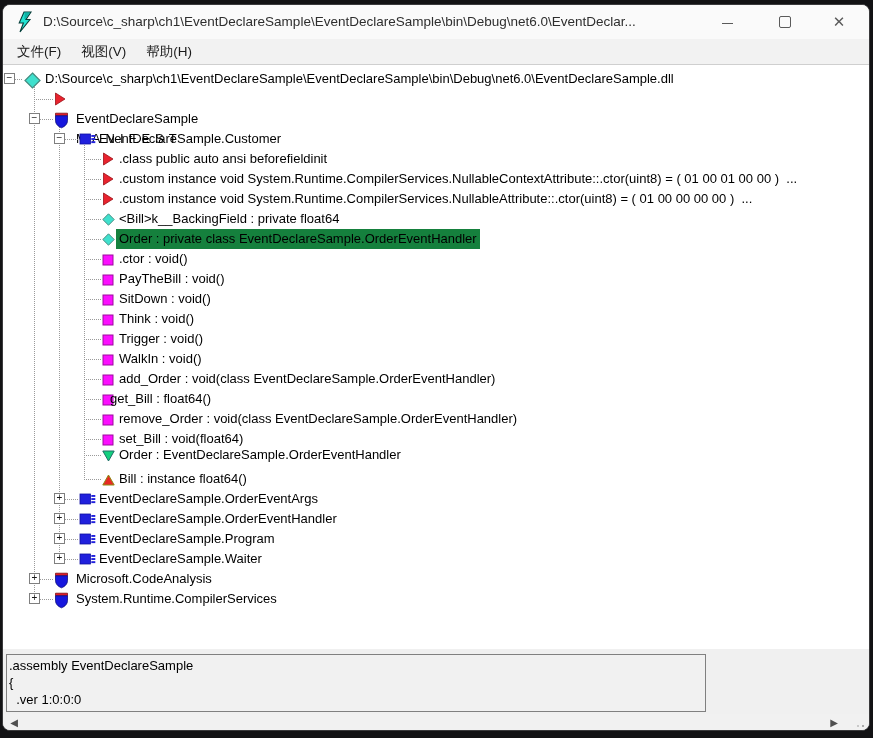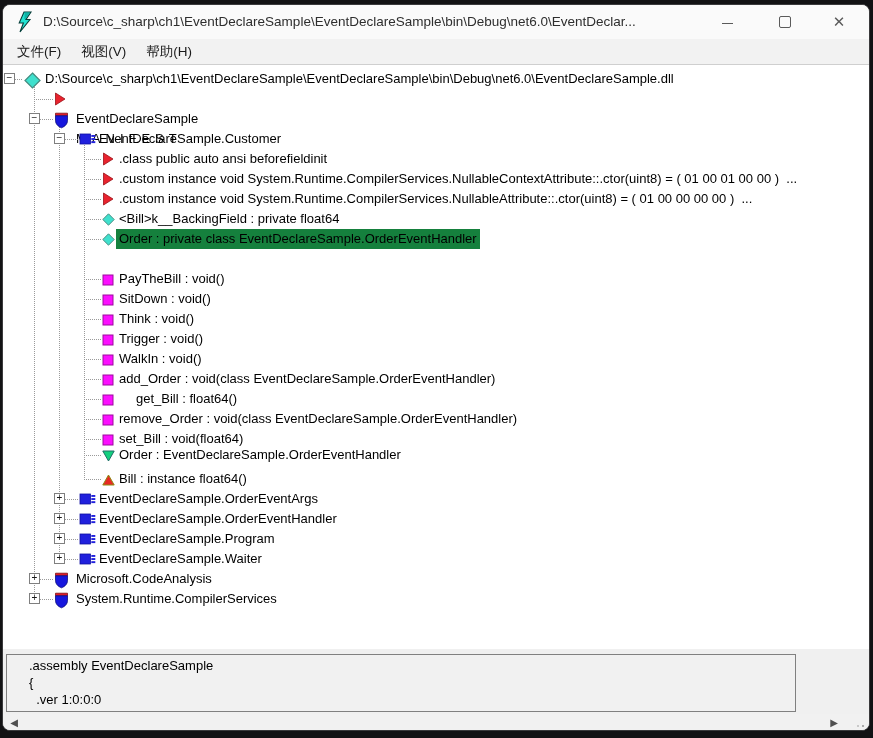--- a/index.html
+++ b/index.html
@@ -32,22 +32,22 @@
     box-sizing:border-box;font-size:10px;line-height:8px;text-align:center;color:#1a1a1a;}
   .ticon{position:absolute;top:3px;width:18px;height:17px;}
   .tlabel{position:absolute;top:0;height:20px;line-height:20px;font-size:13px;color:#000;
     white-space:pre;padding:0 3px;}
   .tlabel.sel{background:#15803d;}
   .tlabel.spaced{letter-spacing:5px;font-weight:500;}
   
   #splitter{position:absolute;left:0;top:644px;right:0;height:5px;background:#f0f0f0;}
   
   #asm-panel{position:absolute;left:0;top:649px;right:0;height:60px;background:#f0f0f0;}
-  #asm-box{position:absolute;left:3px;top:0;width:790px;height:58px;background:#f1f1f1;
-    border:1px solid #808080;box-sizing:border-box;padding:2px 22px;overflow:hidden;}
+  #asm-box{position:absolute;left:3px;top:0;width:700px;height:58px;background:#f1f1f1;
+    border:1px solid #808080;box-sizing:border-box;padding:2px 2px;overflow:hidden;}
   .asm-line{font-size:13px;line-height:17px;color:#000;white-space:pre;}
   
   #hscroll{position:absolute;left:0;top:709px;right:0;height:17px;background:#f1f1f1;}
   .scroll-arrow{position:absolute;top:0;width:18px;height:17px;text-align:center;line-height:17px;
     font-size:10px;color:#4f4f4f;}
   #sa-left{left:2px;}
   #sa-right{right:26px;}
   #grip{position:absolute;right:5px;bottom:4px;width:2px;height:2px;background:#ababab;
     box-shadow:-5px 5px 0 #ababab,0 5px 0 #ababab,-5px 0 0 #c9c9c9;}
 </style>
@@ -142,20 +142,27 @@
           </svg></span>
         <span class="tlabel" style="left: 113px;">&lt;Bill&gt;k__BackingField : private float64</span>
       </div>
       <div class="trow" style="top: 164px;">
         <div class="stub" style="left: 81px; width: 17px;"></div>
         <span class="ticon" style="left: 99px;"><svg width="13" height="13" viewBox="0 0 13 13">
             <polygon points="6.5,0.8 12.2,6.5 6.5,12.2 0.8,6.5" fill="#3fe0cd" stroke="#4a8d82" stroke-width="1"></polygon>
           </svg></span>
         <span class="tlabel sel" style="left: 113px;">Order : private class EventDeclareSample.OrderEventHandler</span>
       </div>
+      <div class="trow" style="top: 184px;">
+        <div class="stub" style="left: 81px; width: 17px;"></div>
+        <span class="ticon" style="left: 99px;"><svg width="12" height="12" viewBox="0 0 12 12">
+            <rect x="1" y="1" width="10" height="10" fill="#fb0fff" stroke="#9c0a9e" stroke-width="1"></rect>
+          </svg></span>
+        <span class="tlabel" style="left: 113px;">.ctor : void()</span>
+      </div>
       <div class="trow" style="top: 204px;">
         <div class="stub" style="left: 81px; width: 17px;"></div>
         <span class="ticon" style="left: 99px;"><svg width="12" height="12" viewBox="0 0 12 12">
             <rect x="1" y="1" width="10" height="10" fill="#fb0fff" stroke="#9c0a9e" stroke-width="1"></rect>
           </svg></span>
         <span class="tlabel" style="left: 113px;">PayTheBill : void()</span>
       </div>
       <div class="trow" style="top: 244px;">
         <div class="stub" style="left: 81px; width: 17px;"></div>
         <span class="ticon" style="left: 99px;"><svg width="12" height="12" viewBox="0 0 12 12">
@@ -189,21 +196,21 @@
         <span class="ticon" style="left: 99px;"><svg width="12" height="12" viewBox="0 0 12 12">
             <rect x="1" y="1" width="10" height="10" fill="#fb0fff" stroke="#9c0a9e" stroke-width="1"></rect>
           </svg></span>
         <span class="tlabel" style="left: 113px;">WalkIn : void()</span>
       </div>
       <div class="trow" style="top: 324px;">
         <div class="stub" style="left: 81px; width: 17px;"></div>
         <span class="ticon" style="left: 99px;"><svg width="12" height="12" viewBox="0 0 12 12">
             <rect x="1" y="1" width="10" height="10" fill="#fb0fff" stroke="#9c0a9e" stroke-width="1"></rect>
           </svg></span>
-        <span class="tlabel" style="left: 130px;">get_Bill : float64()</span>
+        <span class="tlabel" style="left: 104px;">get_Bill : float64()</span>
       </div>
       <div class="trow" style="top: 344px;">
         <div class="stub" style="left: 81px; width: 17px;"></div>
         <span class="ticon" style="left: 99px;"><svg width="12" height="12" viewBox="0 0 12 12">
             <rect x="1" y="1" width="10" height="10" fill="#fb0fff" stroke="#9c0a9e" stroke-width="1"></rect>
           </svg></span>
         <span class="tlabel" style="left: 113px;">remove_Order : void(class EventDeclareSample.OrderEventHandler)</span>
       </div>
       <div class="trow" style="top: 364px;">
         <div class="stub" style="left: 81px; width: 17px;"></div>

